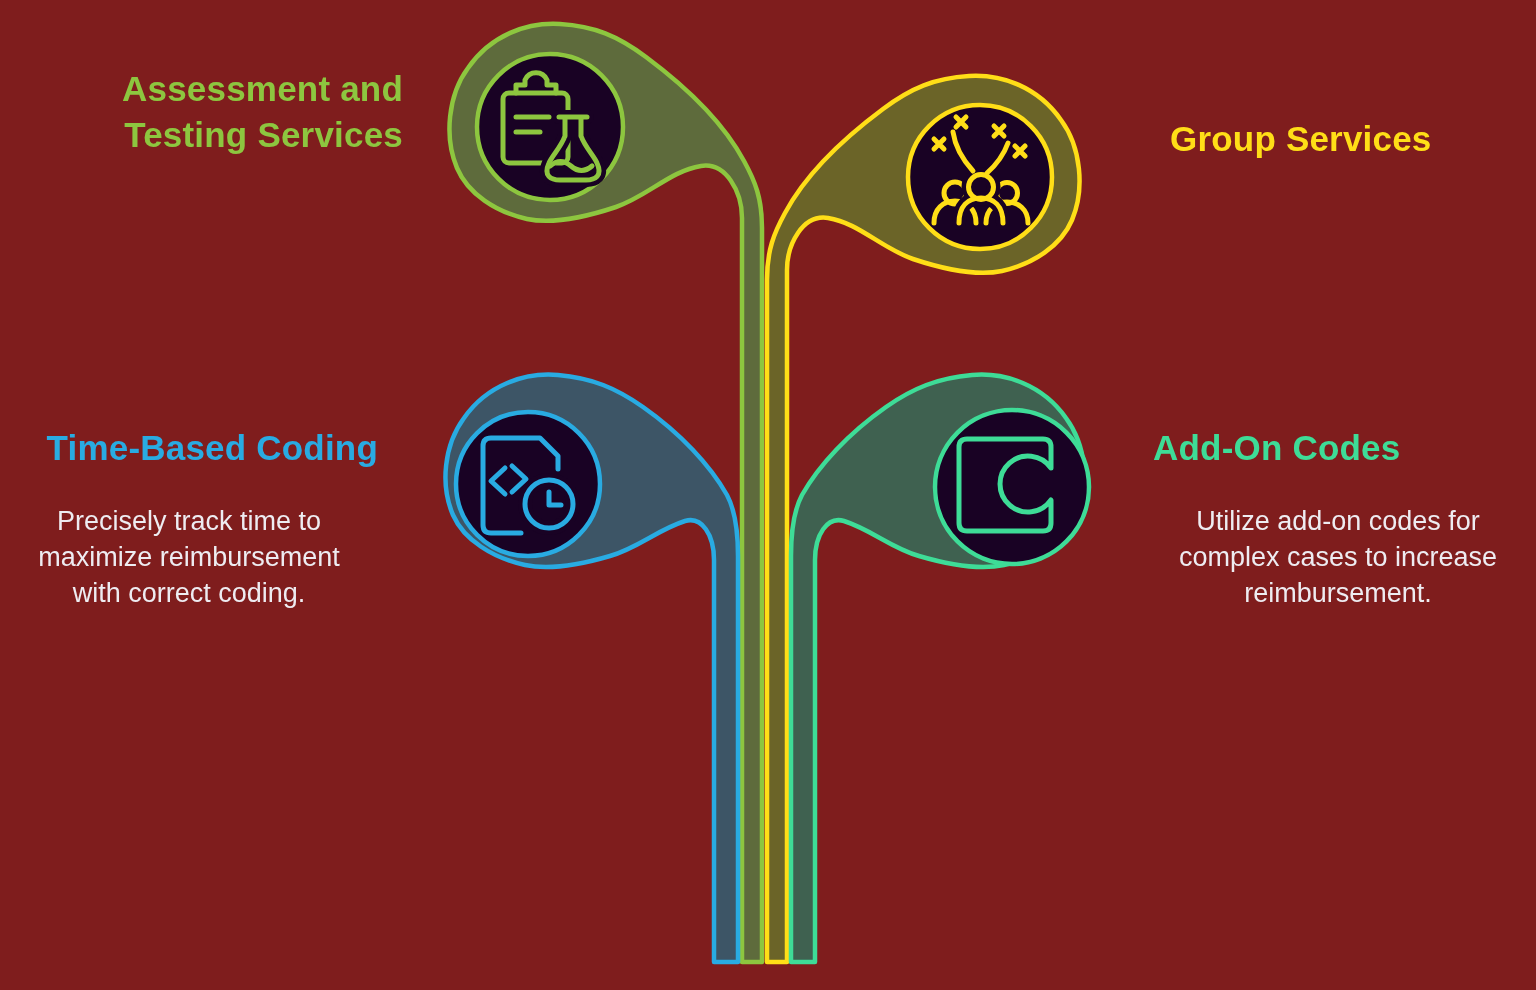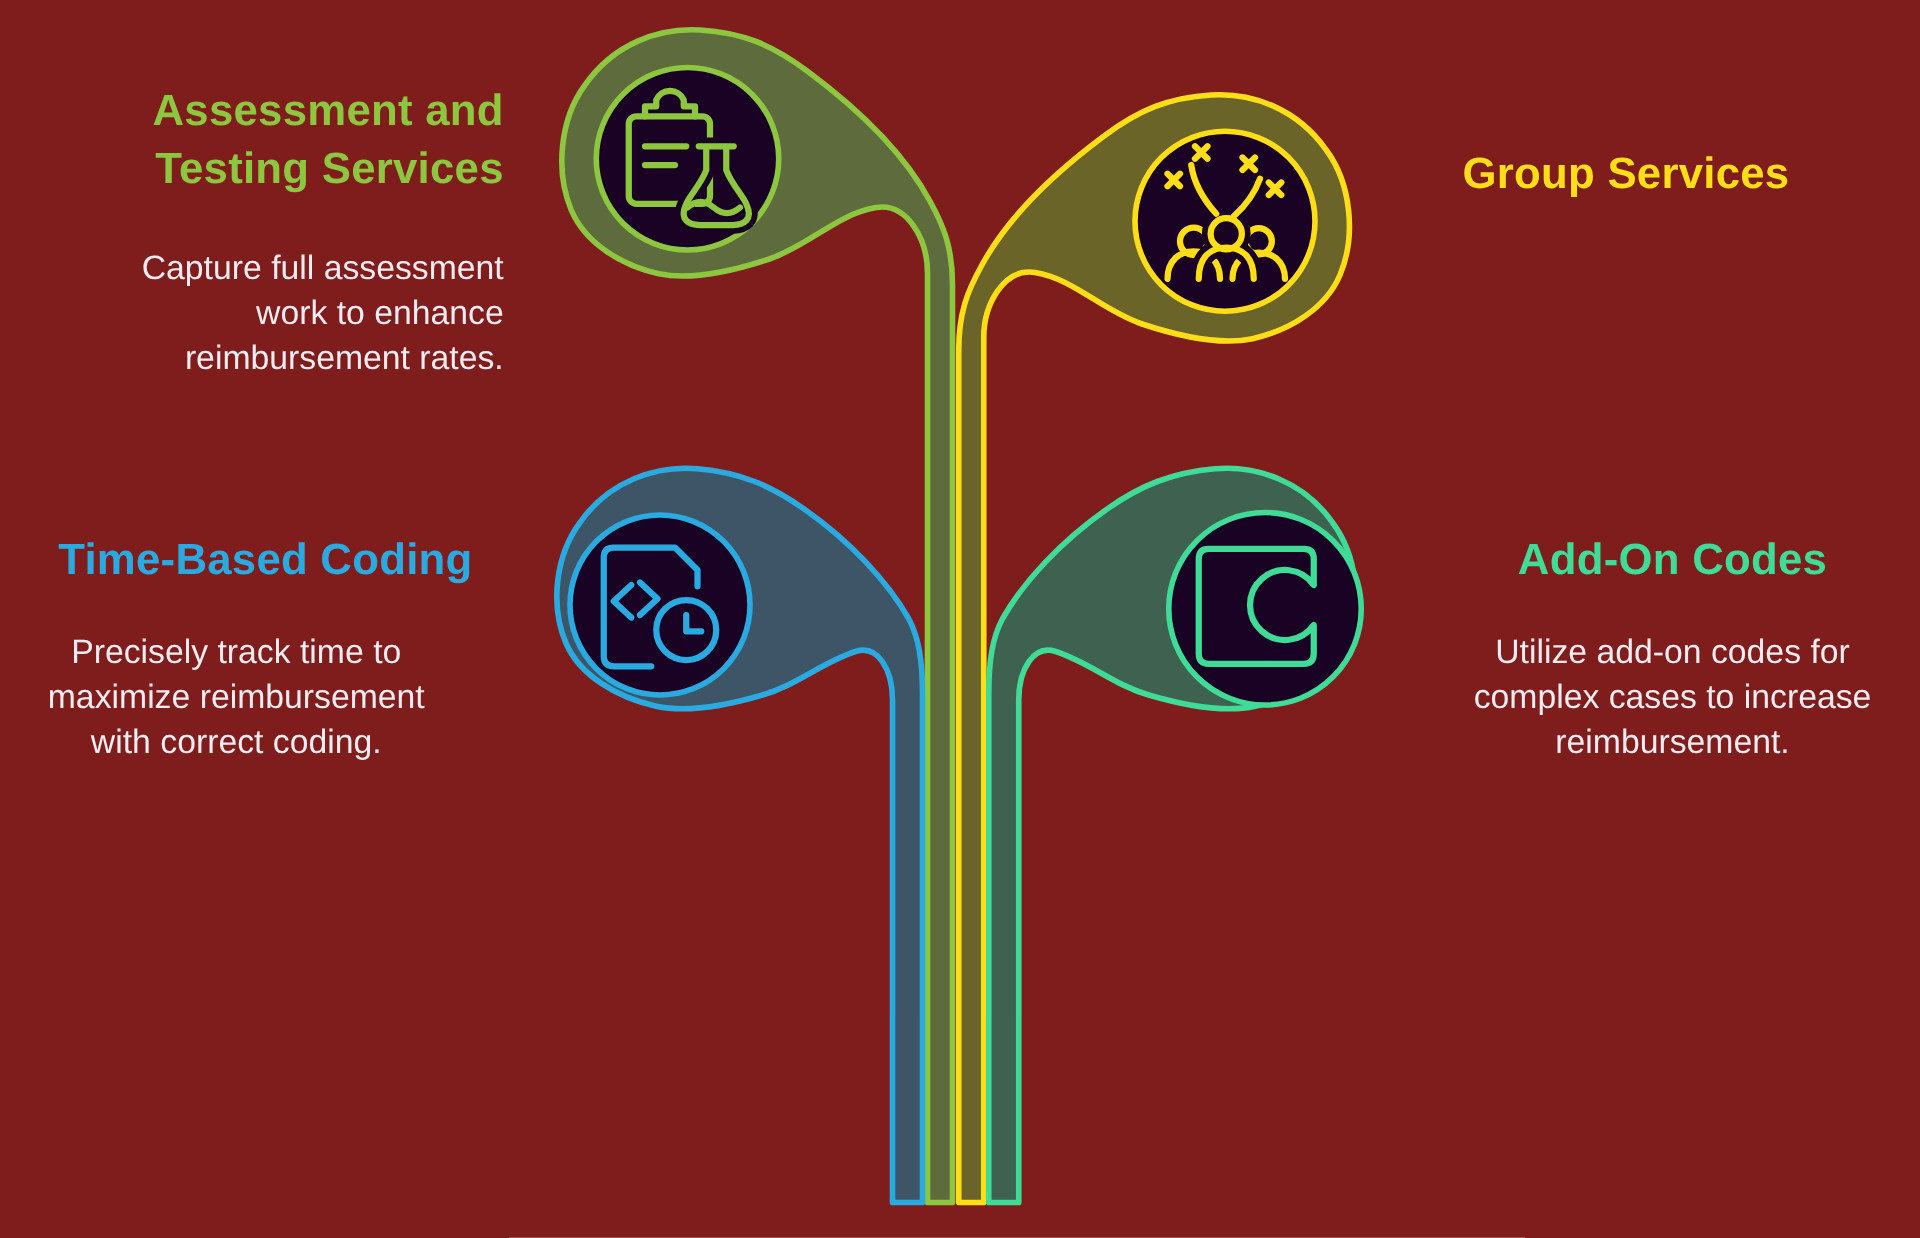--- a/index.html
+++ b/index.html
@@ -19,21 +19,21 @@
   .title{font-weight:bold;font-size:35px;line-height:46px;letter-spacing:0.2px;}
   .desc{font-size:27px;line-height:36px;font-weight:400;}
   .align-r{text-align:right;}
   .align-l{text-align:left;}
   .tl-title{left:40px;top:66px;width:363px;}
   .tl-desc{left:40px;top:196px;width:363px;}
   .tr-title{left:1130px;top:116px;width:380px;margin-left:40px;}
   .tr-desc{left:1130px;top:193px;width:380px;}
   .ml-title{left:0px;top:425px;width:378px;}
   .ml-desc{left:0px;top:503px;width:378px;}
-  .mr-title{left:1153px;top:425px;width:370px;text-align:center;}
+  .mr-title{left:1153px;top:425px;width:370px;}
   .mr-desc{left:1153px;top:503px;width:370px;text-align:center;}
 </style>
 </head>
 <body>
 
 <div class="stage" style="background-color: #7f1d1d;">
 
   <svg class="plant" viewBox="0 0 1536 990" aria-hidden="true">
 
     <g class="shape" style="stroke: rgb(141, 198, 63);">
@@ -137,23 +137,20 @@
       <g class="icon">
         <path d="M 1043 439 Q 1051 439 1051 447 L 1051 468
                  A 28 28 0 1 0 1051 500
                  L 1051 523 Q 1051 531 1043 531 L 967 531 Q 959 531 959 523 L 959 447 Q 959 439 967 439 Z"></path>
       </g>
     </g>
   </svg>
 
   <div class="txt title align-r tl-title" style="color: rgb(141, 198, 63);">Assessment and
 Testing Services</div>
-  <div class="txt desc align-r tl-desc" style="color: rgb(238, 236, 241);">Capture full assessment
-work to enhance
-reimbursement rates.</div>
 
   <div class="txt title align-l tr-title" style="color: rgb(255, 222, 23);">Group Services</div>
 
   <div class="txt title align-r ml-title" style="color: rgb(41, 171, 226);">Time-Based Coding</div>
   <div class="txt desc align-r ml-desc" style="color: rgb(238, 236, 241); text-align: center;">Precisely track time to
 maximize reimbursement
 with correct coding.</div>
 
   <div class="txt title align-l mr-title" style="color: rgb(62, 220, 151);">Add-On Codes</div>
   <div class="txt desc align-l mr-desc" style="color: rgb(238, 236, 241);">Utilize add-on codes for

